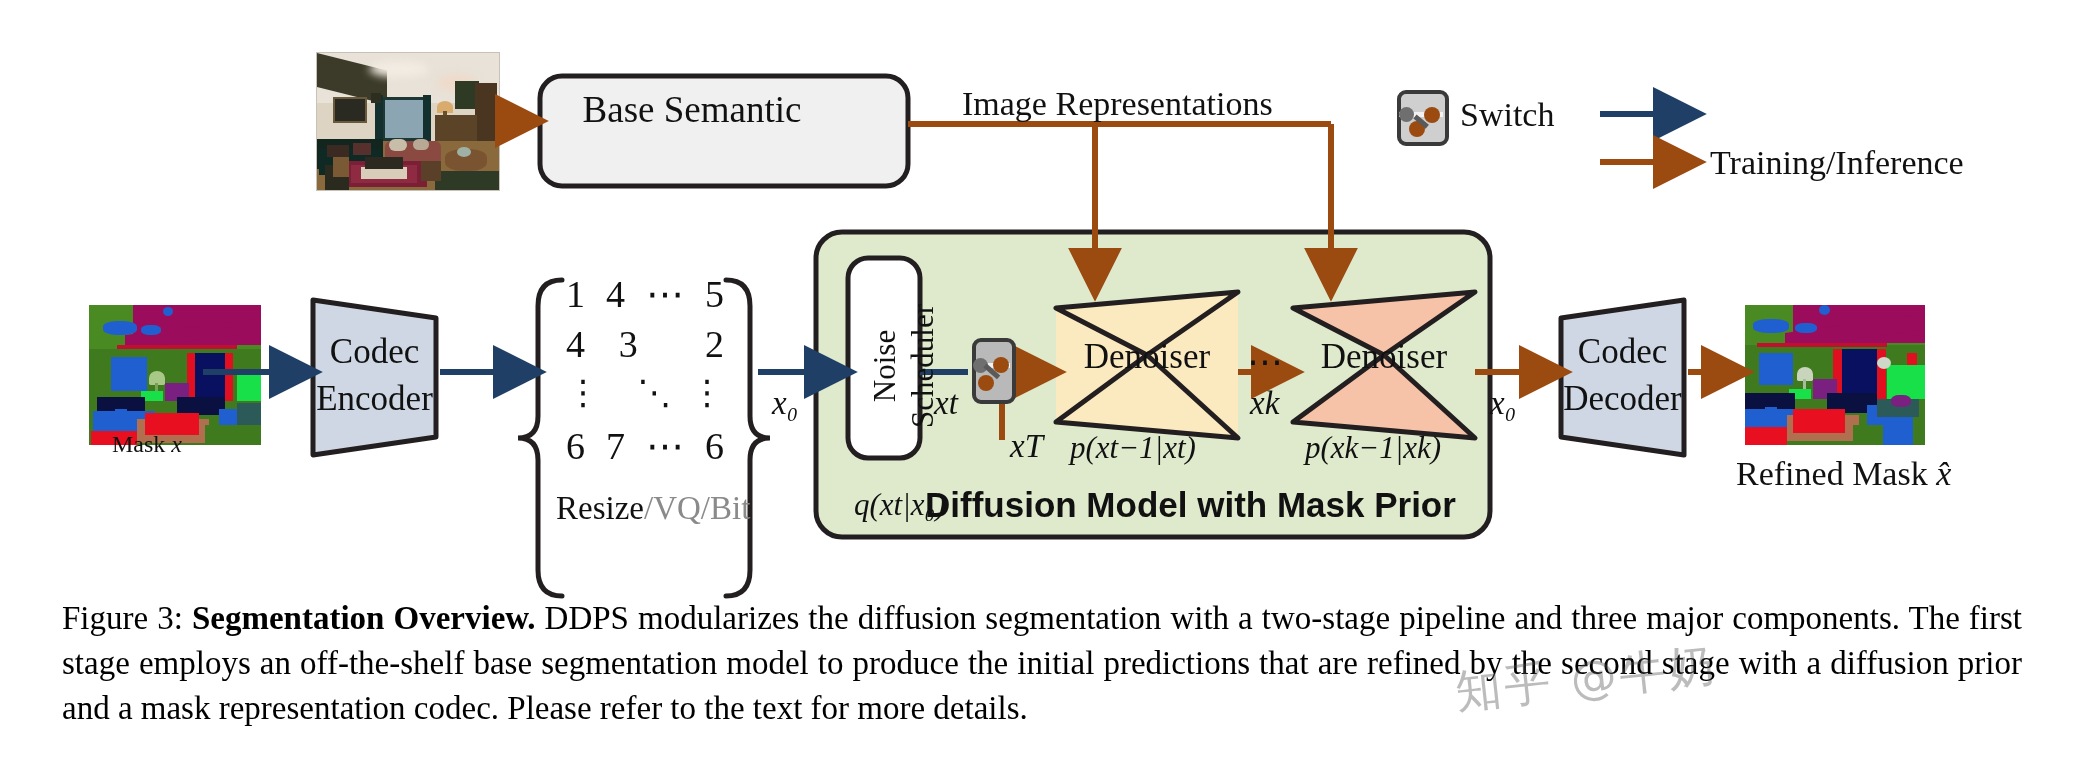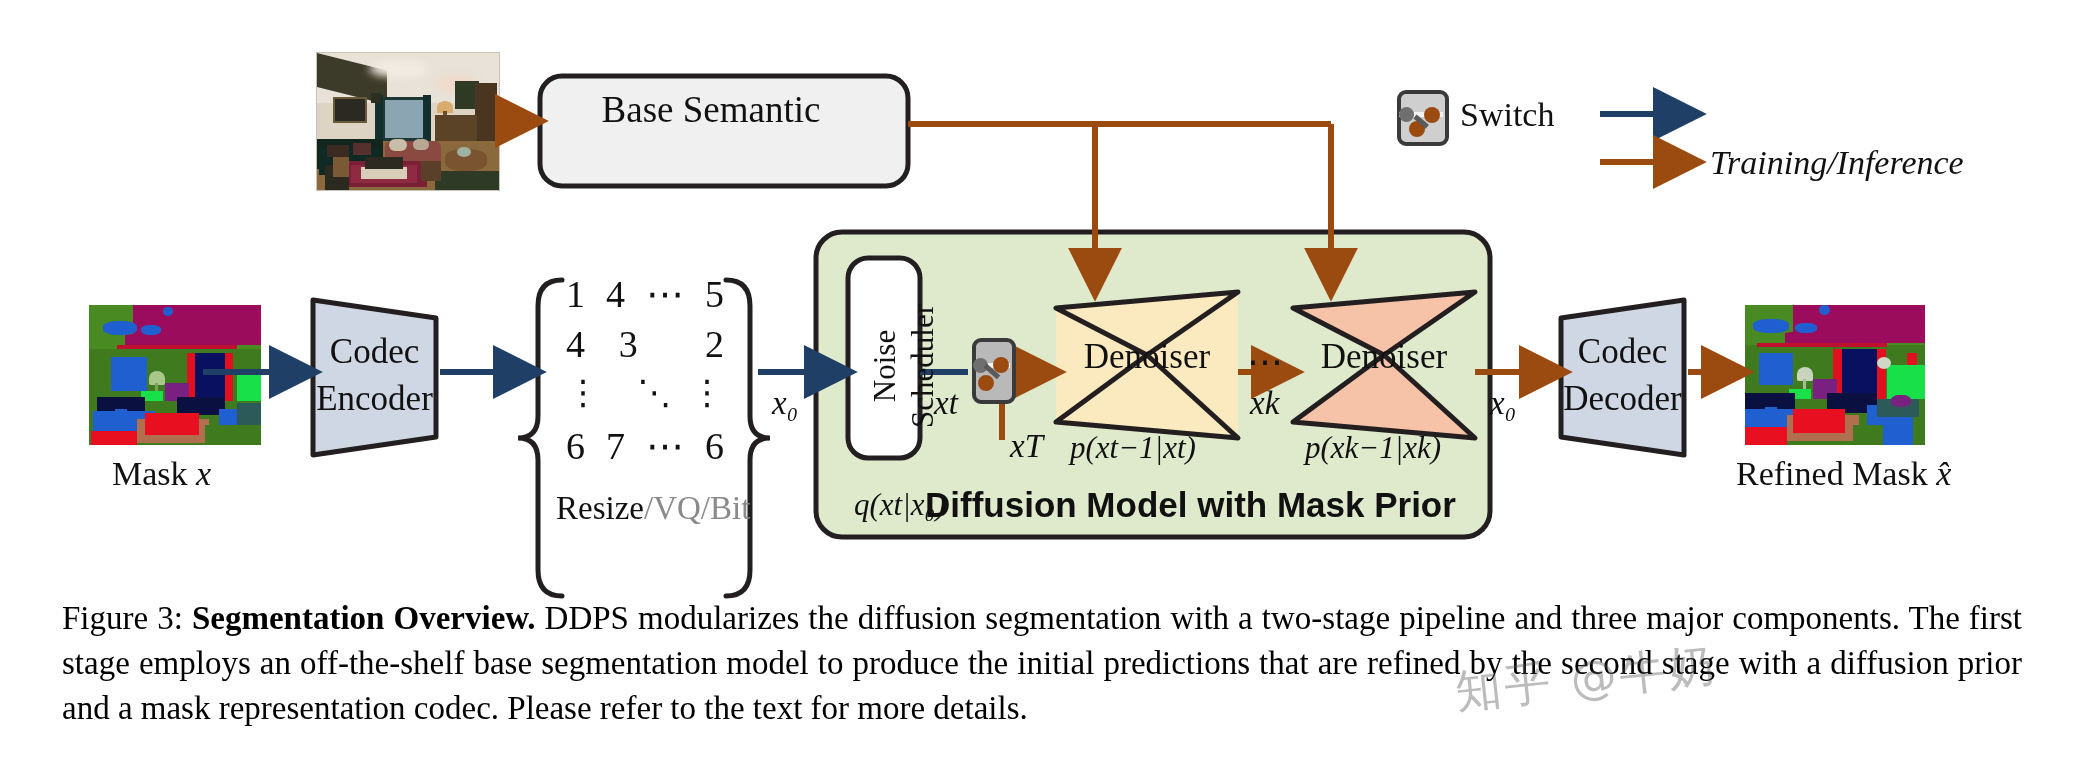--- a/index.html
+++ b/index.html
@@ -91,21 +91,21 @@
     <i style="left:88px;top:92px;width:48px;height:18px;background:#0a1040;"></i>
     <i style="left:4px;top:106px;width:62px;height:22px;background:#1f5fd0;"></i>
     <i style="left:26px;top:104px;width:12px;height:30px;background:#1f5fd0;"></i>
     <i style="left:48px;top:114px;width:72px;height:24px;background:#b07050;"></i>
     <i style="left:56px;top:108px;width:54px;height:22px;background:#e81020;"></i>
     <i style="left:2px;top:126px;width:46px;height:14px;background:#e81020;"></i>
     <i style="left:130px;top:104px;width:24px;height:36px;background:#1f5fd0;"></i>
     <i style="left:148px;top:98px;width:24px;height:22px;background:#2c5a58;"></i>
     <i style="left:116px;top:120px;width:56px;height:20px;background:#3f7a1f;"></i>
   </div>
-  <div class="lbl" style="left:112px;top:455px;font-size:34px;">
+  <div class="lbl" style="left:112px;top:431px;font-size:24px;">
     <span>Mask</span>
     <span class="mi">x</span>
   </div>
 
   <div class="tile" style="left:1745px;top:305px;width:180px;height:140px;background:#3f7a1f;">
     <i style="left:0;top:0;width:180px;height:40px;background:#4a8a22;"></i>
     <i style="left:48px;top:0;width:132px;height:38px;background:#9c0c5c;"></i>
     <i style="left:40px;top:28px;width:140px;height:16px;background:#9c0c5c;transform:skewY(-8deg);transform-origin:left top;"></i>
     <i style="left:8px;top:14px;width:36px;height:14px;background:#1f5fd0;border-radius:40%;"></i>
     <i style="left:50px;top:18px;width:22px;height:10px;background:#1f5fd0;border-radius:40%;"></i>
@@ -209,21 +209,21 @@
   <div class="abs" style="left:1397px;top:90px;width:44px;height:48px;background:#cfcfcf;
               border:4px solid #3a3a3a;border-radius:9px;">
     <div class="abs" style="left:-2px;top:18px;width:44px;height:5px;background:#f2f2f2;"></div>
     <div class="abs" style="left:-2px;top:13px;width:15px;height:15px;border-radius:50%;background:#6f6f6f;"></div>
     <div class="abs" style="left:23px;top:13px;width:16px;height:16px;border-radius:50%;background:#9b4a10;"></div>
     <div class="abs" style="left:8px;top:27px;width:16px;height:16px;border-radius:50%;background:#9b4a10;"></div>
     <div class="abs" style="left:14px;top:20px;width:16px;height:5px;background:#5a5a5a;
                 transform:rotate(40deg);transform-origin:left center;"></div>
   </div>
 
-  <div class="lbl" style="left:527px;top:86px;width:368px;text-align:center;font-size:37px;line-height:48px;">
+  <div class="lbl" style="left:508px;top:86px;width:368px;text-align:center;font-size:37px;line-height:48px;">
     <div>Base Semantic</div>
   </div>
 
   <div class="lbl" style="left:313px;top:328px;width:123px;text-align:center;font-size:35px;line-height:47px;">
     <div>Codec</div>
     <div>Encoder</div>
   </div>
 
   <div class="lbl" style="left:1561px;top:328px;width:123px;text-align:center;font-size:35px;line-height:47px;">
     <div>Codec</div>
@@ -279,23 +279,24 @@
   <div class="lbl mi" style="left:772px;top:385px;font-size:33px;">x₀</div>
   <div class="lbl mi" style="left:934px;top:385px;font-size:33px;">xt</div>
   <div class="lbl mi" style="left:1010px;top:428px;font-size:33px;">xT</div>
   <div class="lbl mi" style="left:1250px;top:385px;font-size:33px;">xk</div>
   <div class="lbl mi" style="left:1490px;top:385px;font-size:33px;">x₀</div>
 
   <div class="lbl mi" style="left:854px;top:487px;font-size:31px;">q(xt|x₀)</div>
   <div class="lbl mi" style="left:1070px;top:430px;font-size:31px;">p(xt−1|xt)</div>
   <div class="lbl mi" style="left:1305px;top:430px;font-size:31px;">p(xk−1|xk)</div>
 
+  <div class="lbl" style="left:962px;top:85px;font-size:34px;">Image Representations</div>
 
   <div class="lbl" style="left:1460px;top:96px;font-size:34px;">Switch</div>
-  <div class="lbl" style="left:1710px;top:144px;font-size:34px;font-style:italic;">Training/Inference</div>
+  <div class="lbl" style="left:1710px;top:144px;font-size:34px;">Training/Inference</div>
 
   <div class="cap">
     <span>Figure 3:</span>
     <b>Segmentation Overview.</b><span> DDPS modularizes the diffusion segmentation with a two-stage pipeline and three major components.  The first stage employs an off-the-shelf base segmentation model to produce the initial predictions that are refined by the second stage with a diffusion prior and a mask representation codec. Please refer to the text for more details.</span>
   </div>
 
   <div class="wm">知乎 @牛奶</div>
 
 </div>
 

